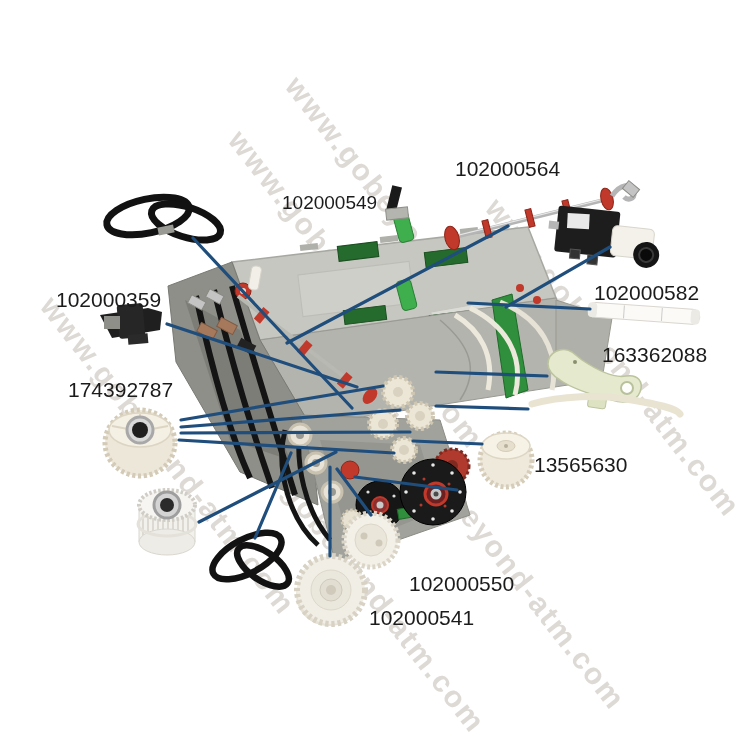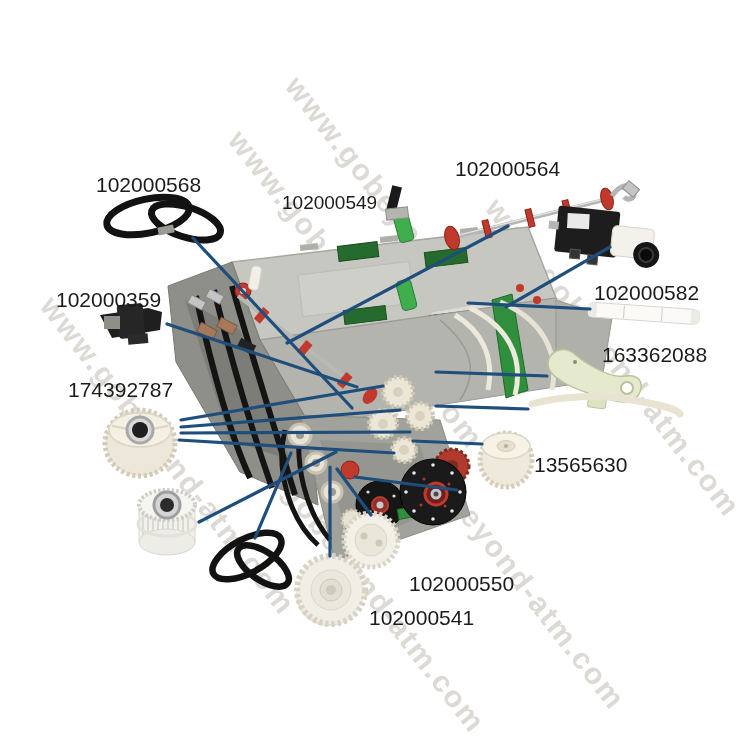--- a/index.html
+++ b/index.html
@@ -283,21 +283,20 @@
       <line x1="528" y1="409" x2="436" y2="406"></line>
       <line x1="482" y1="444" x2="413" y2="441"></line>
       <line x1="199" y1="522" x2="336" y2="452"></line>
       <line x1="457" y1="490" x2="355" y2="477"></line>
       <line x1="371" y1="515" x2="337" y2="469"></line>
       <line x1="255" y1="538" x2="291" y2="453"></line>
       <line x1="330" y1="556" x2="330" y2="467"></line>
     </g>
   </svg>
 
-  <div class="lbl" style="left:96px;top:173px">102000568</div>
   <div class="lbl bold" style="left:282px;top:192px">102000549</div>
   <div class="lbl" style="left:455px;top:157px">102000564</div>
   <div class="lbl" style="left:594px;top:281px">102000582</div>
   <div class="lbl" style="left:56px;top:288px">102000359</div>
   <div class="lbl" style="left:602px;top:343px">163362088</div>
   <div class="lbl" style="left:68px;top:378px">174392787</div>
   <div class="lbl" style="left:534px;top:453px">13565630</div>
   <div class="lbl" style="left:409px;top:572px">102000550</div>
   <div class="lbl" style="left:369px;top:606px">102000541</div>
 </div>

